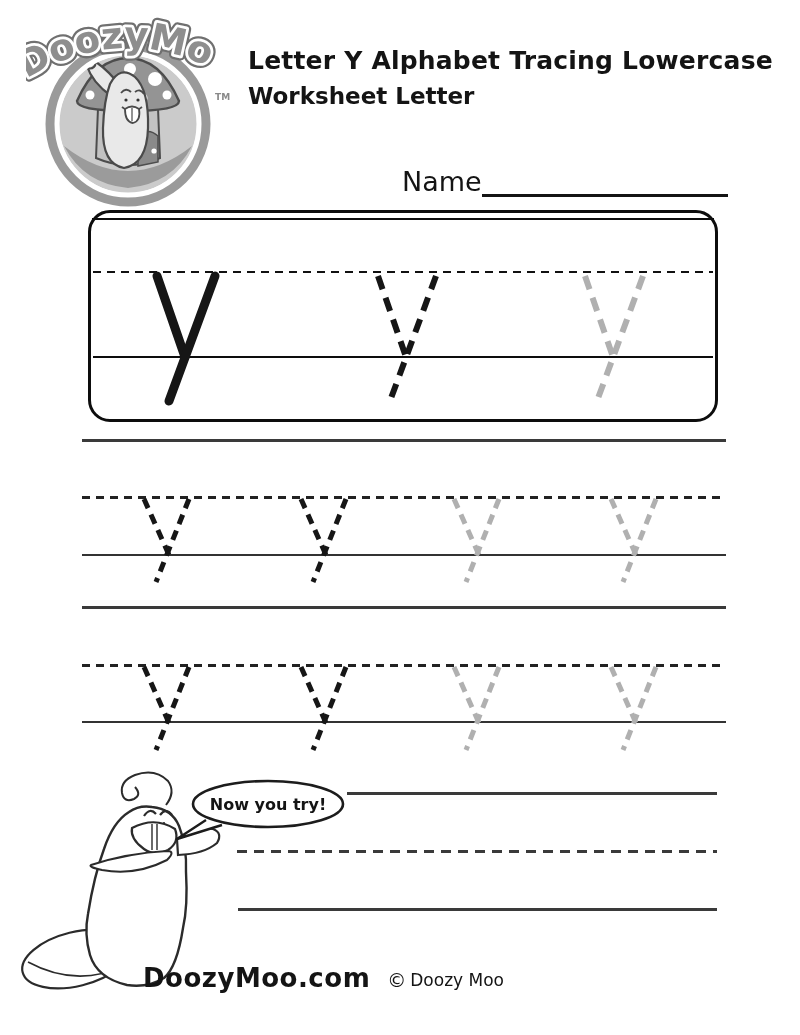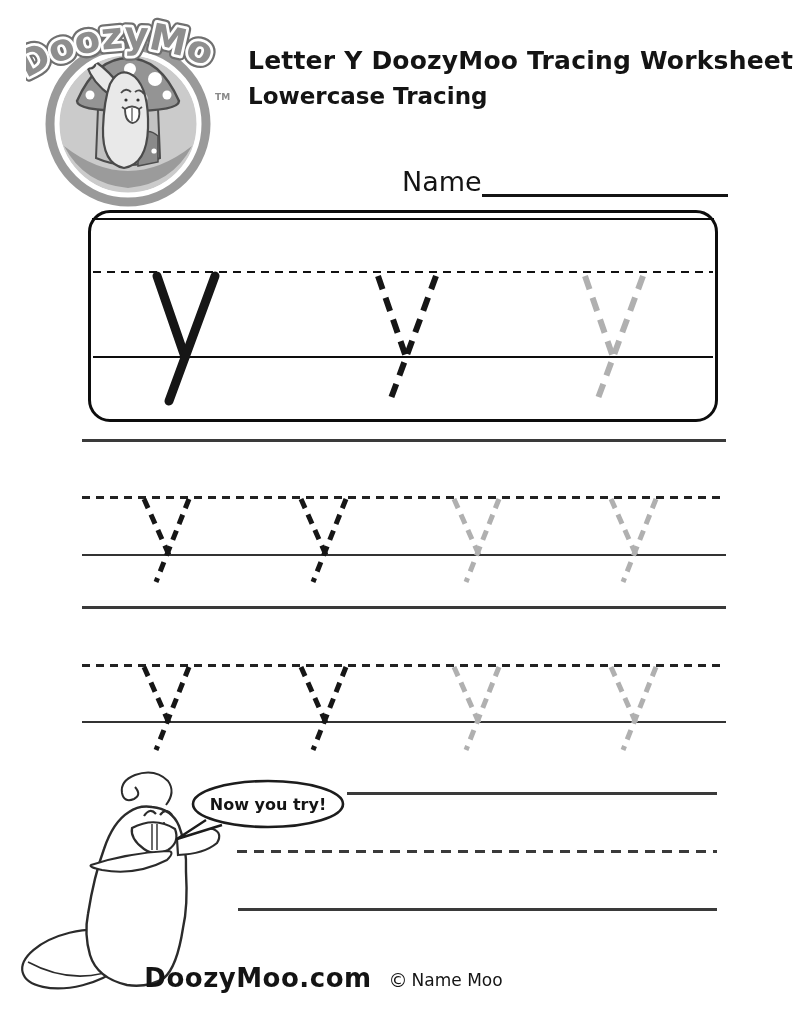--- a/index.html
+++ b/index.html
@@ -86,22 +86,22 @@
       <text stroke="#ffffff" stroke-width="5.5" stroke-linejoin="round" fill="#ffffff">
         <textPath href="#arcpath" startOffset="50%">DoozyMoo</textPath>
       </text>
       <text fill="#8e8e8e">
         <textPath href="#arcpath" startOffset="50%">DoozyMoo</textPath>
       </text>
     </g>
     <text x="189" y="92" font-size="9" font-weight="bold" fill="#8a8a8a">TM</text>
   </svg>
 
-  <div class="abs title">Letter Y DoozyMoo Tracing Worksheet</div>
-  <div class="abs subtitle">Lowercase Tracing</div>
+  <div class="abs title">Letter Y Alphabet Tracing Lowercase</div>
+  <div class="abs subtitle">Worksheet Letter</div>
   <div class="abs name-label">Name</div>
   <div class="abs name-line"></div>
 
   <div class="abs trace-box"></div>
   <div class="abs box-topline"></div>
   <div class="abs box-midline"></div>
   <div class="abs box-baseline"></div>
 
   <div class="abs rowline rule-solid" style="top:439px;"></div>
   <div class="abs rowline rule-dashed" style="top:496px;"></div>
@@ -135,21 +135,21 @@
   </svg>
 
   <div class="abs rule-solid tryline1"></div>
   <div class="abs rule-dashed bottom tryline2"></div>
   <div class="abs rule-solid tryline3"></div>
 
   <div class="abs footer">
     <span class="site">DoozyMoo.com</span>
     <span class="copy">
       <span class="sym">©</span>
-      <span>Name Moo</span>
+      <span>Doozy Moo</span>
     </span>
   </div>
 
   <div id="letters-layer">
       <svg viewBox="0 0 72 134" width="72" height="134" style="position: absolute; left: 152px; top: 272px; overflow: visible;">
         <line x1="5" y1="4" x2="33" y2="85" stroke="#161616" stroke-width="9" stroke-linecap="round"></line>
         <line x1="63" y1="4" x2="17" y2="129" stroke="#161616" stroke-width="9" stroke-linecap="round"></line>
       </svg>
       <svg viewBox="0 0 72 134" width="72" height="134" style="position: absolute; left: 373px; top: 272px; overflow: visible;">
         <line x1="5" y1="4" x2="33" y2="85" stroke="#161616" stroke-width="6" stroke-linecap="butt" stroke-dasharray="14 9"></line>

